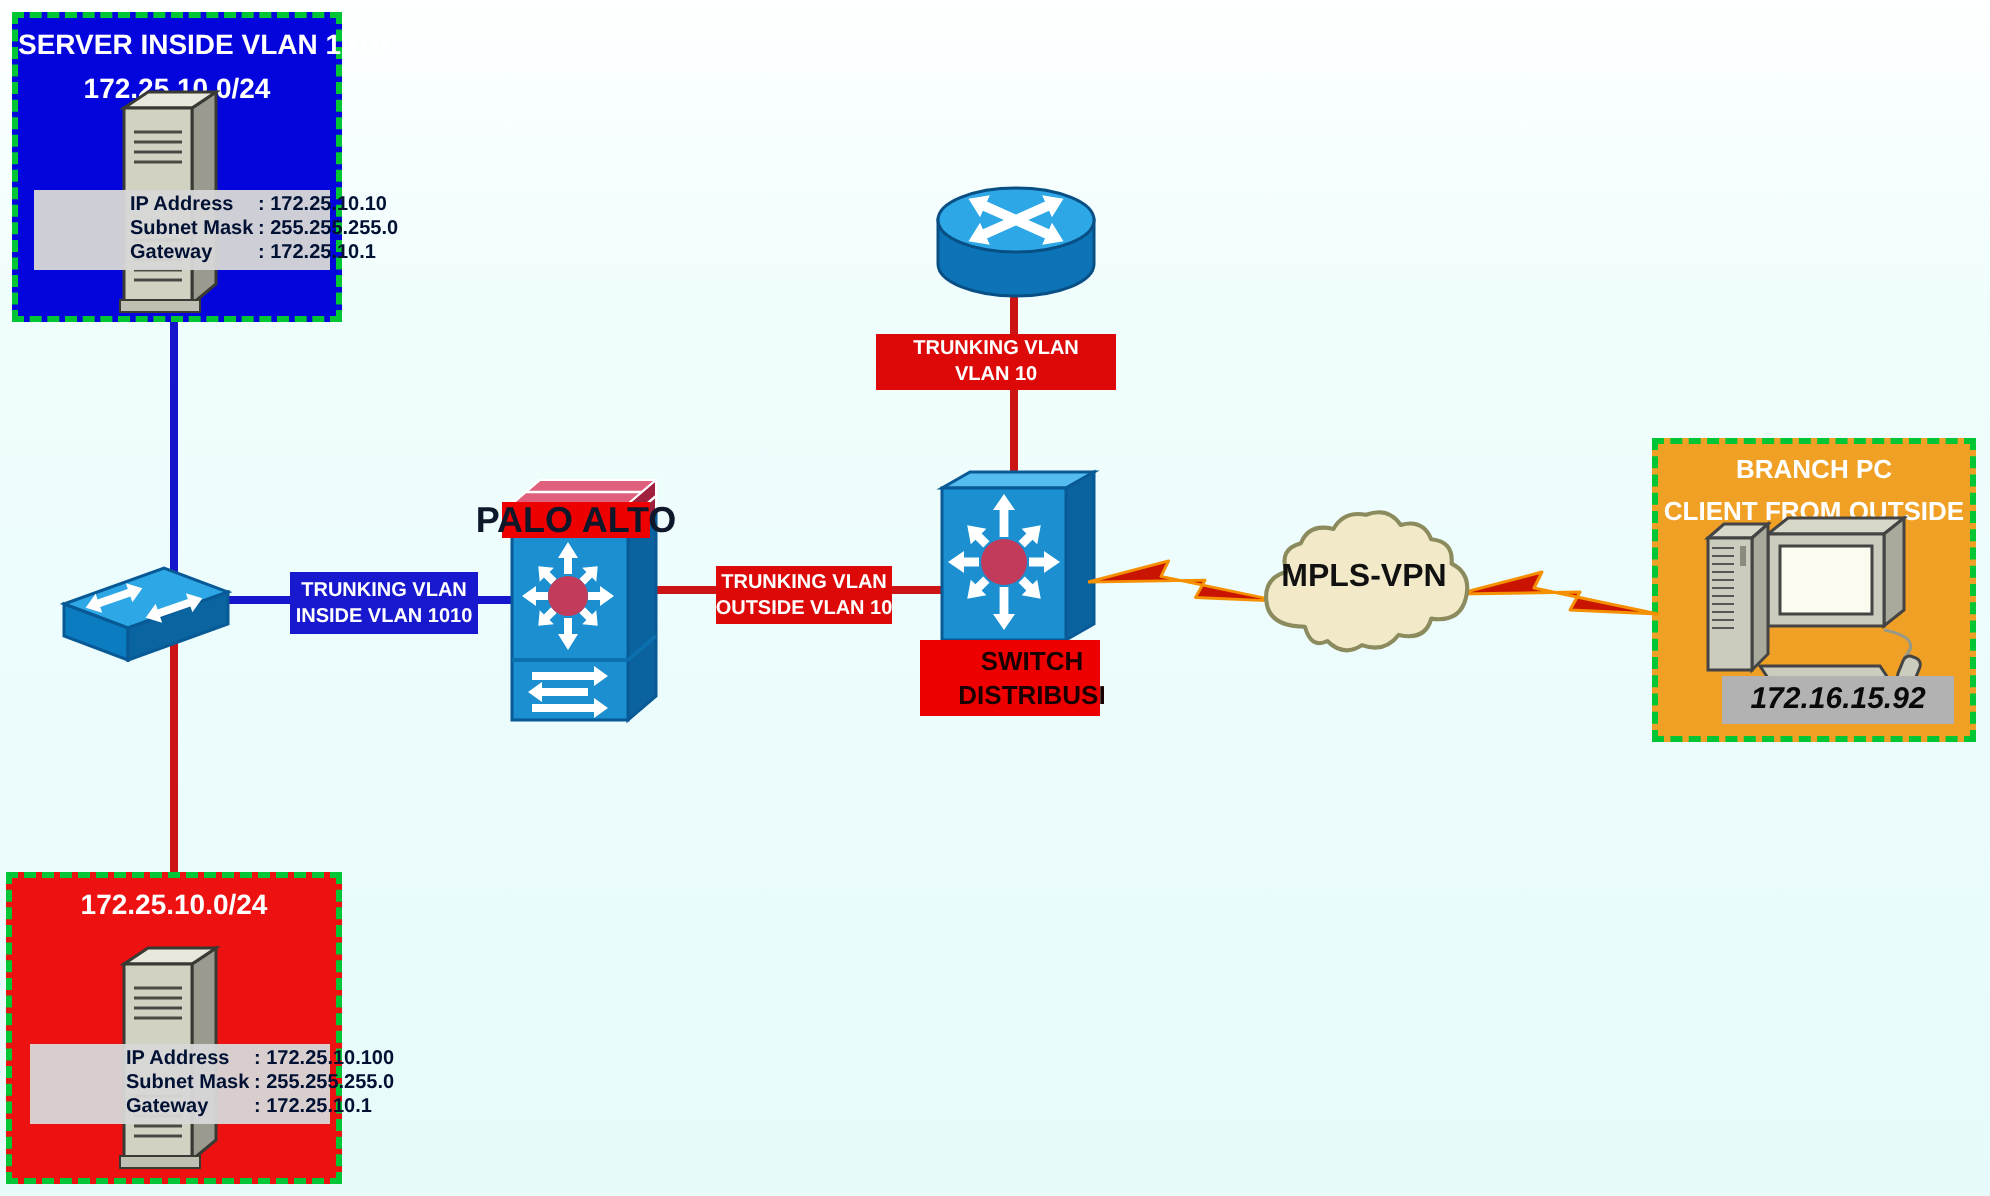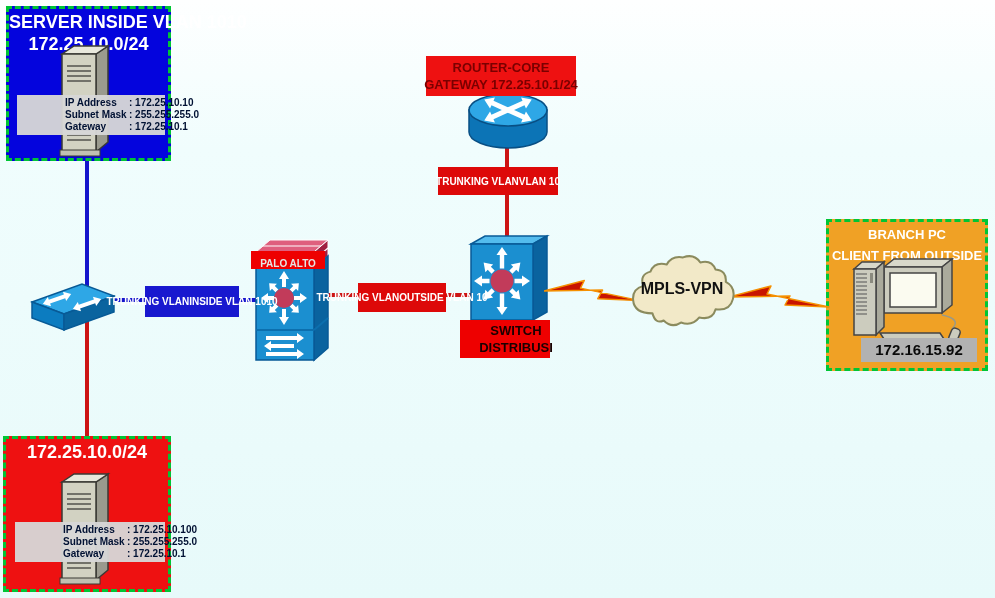--- a/index.html
+++ b/index.html
@@ -7,42 +7,42 @@
   #canvas{position:relative;width:995px;height:598px;overflow:hidden;
     background:linear-gradient(180deg,#feffff 0%,#f0fdfd 25%,#e7fafa 100%);}
   .line{position:absolute;z-index:1;}
   .blue-line{background:#1515cc;}
   .red-line{background:#cc1414;}
   .netbox{position:absolute;z-index:2;border:3px dashed #00c535;box-sizing:border-box;}
   .box-blue{background:#0404dd;}
   .box-red{background:#ee1111;}
   .box-orange{background:#f0a125;}
   .boxtitle{margin-top:4px;text-align:center;font-weight:bold;color:#ffffff;
-    font-size:18px;line-height:18px;white-space:nowrap;}
+    font-size:14px;line-height:18px;white-space:nowrap;}
   .boxtitle.small{font-size:13px;line-height:17px;}
   .details{position:absolute;z-index:4;background:rgba(214,214,214,0.96);
     padding:2px 4px;color:#001133;font-weight:bold;font-size:10px;line-height:12px;}
   .drow{display:flex;white-space:nowrap;padding-left:44px;}
   .drow .dlabel{width:64px;flex:0 0 auto;text-align:left;}
   .icon{position:absolute;z-index:3;}
-  .linklabel{position:absolute;z-index:5;display:flex;flex-direction:row;
+  .linklabel{position:absolute;z-index:5;display:flex;flex-direction:column;
     align-items:center;justify-content:center;font-weight:bold;color:#ffffff;
     font-size:10px;line-height:13px;white-space:nowrap;box-sizing:border-box;}
   .lbl-blue{background:#1818cf;}
   .lbl-red{background:#dd0909;}
   .devlabel{position:absolute;z-index:5;display:flex;flex-direction:column;
     align-items:center;justify-content:center;font-weight:bold;white-space:nowrap;
     box-sizing:border-box;}
   .router-label{background:#ee1111;color:#7a0000;font-size:13px;line-height:17px;}
-  .palo-label{background:#ee0000;color:#e5e5e5;font-size:10px;justify-content:flex-end;}
+  .palo-label{background:#ee0000;color:#0f172a;font-size:18px;}
   .swdist-label{background:#ee0000;color:#1a0000;font-size:13px;line-height:17px;padding-left:22px;}
   .cloudlabel{position:absolute;z-index:5;text-align:center;color:#111111;
     font-weight:bold;font-size:16px;}
   .ipbadge{position:absolute;z-index:5;background:#b2b2b2;color:#0a0a0a;
-    font-weight:bold;font-size:15px;text-align:center;line-height:24px;}
+    font-weight:bold;font-size:15px;text-align:center;line-height:24px;font-style:italic;}
 </style>
 </head>
 <body>
 
 <div id="canvas">
 
   <div class="line blue-line" style="left:85px;top:160px;width:4px;height:132px;"></div>
   <div class="line red-line" style="left:85px;top:318px;width:4px;height:120px;"></div>
   <div class="line blue-line" style="left:100px;top:298px;width:162px;height:4px;"></div>
   <div class="line red-line" style="left:320px;top:293px;width:160px;height:4px;"></div>
@@ -194,24 +194,20 @@
   </svg>
   <div class="devlabel palo-label" style="left:251px;top:251px;width:74px;height:18px;">
     <div>PALO ALTO</div>
   </div>
 
   <div class="linklabel lbl-red" style="left:358px;top:283px;width:88px;height:29px;">
     <div>TRUNKING VLAN</div>
     <div>OUTSIDE VLAN 10</div>
   </div>
 
-  <div class="devlabel router-label" style="left:426px;top:56px;width:150px;height:40px;">
-    <div>ROUTER-CORE</div>
-    <div>GATEWAY 172.25.10.1/24</div>
-  </div>
   <svg class="icon" style="left:462px;top:90px;" width="92" height="60" viewBox="0 0 92 60">
     <path d="M7 20 L7 42 A39 16 0 0 0 85 42 L85 20 Z" fill="#0c74b6" stroke="#084f84" stroke-width="1.5"></path>
     <ellipse cx="46" cy="20" rx="39" ry="16" fill="#2ea7e6" stroke="#084f84" stroke-width="1.5"></ellipse>
     <g fill="#ffffff">
       <g transform="translate(46,20) rotate(-24)">
           <polygon points="-26,0 -17,-6 -17,-2.5 17,-2.5 17,-6 26,0 17,6 17,2.5 -17,2.5 -17,6"></polygon>
         </g>
       <g transform="translate(46,20) rotate(24)">
           <polygon points="-26,0 -17,-6 -17,-2.5 17,-2.5 17,-6 26,0 17,6 17,2.5 -17,2.5 -17,6"></polygon>
         </g>

